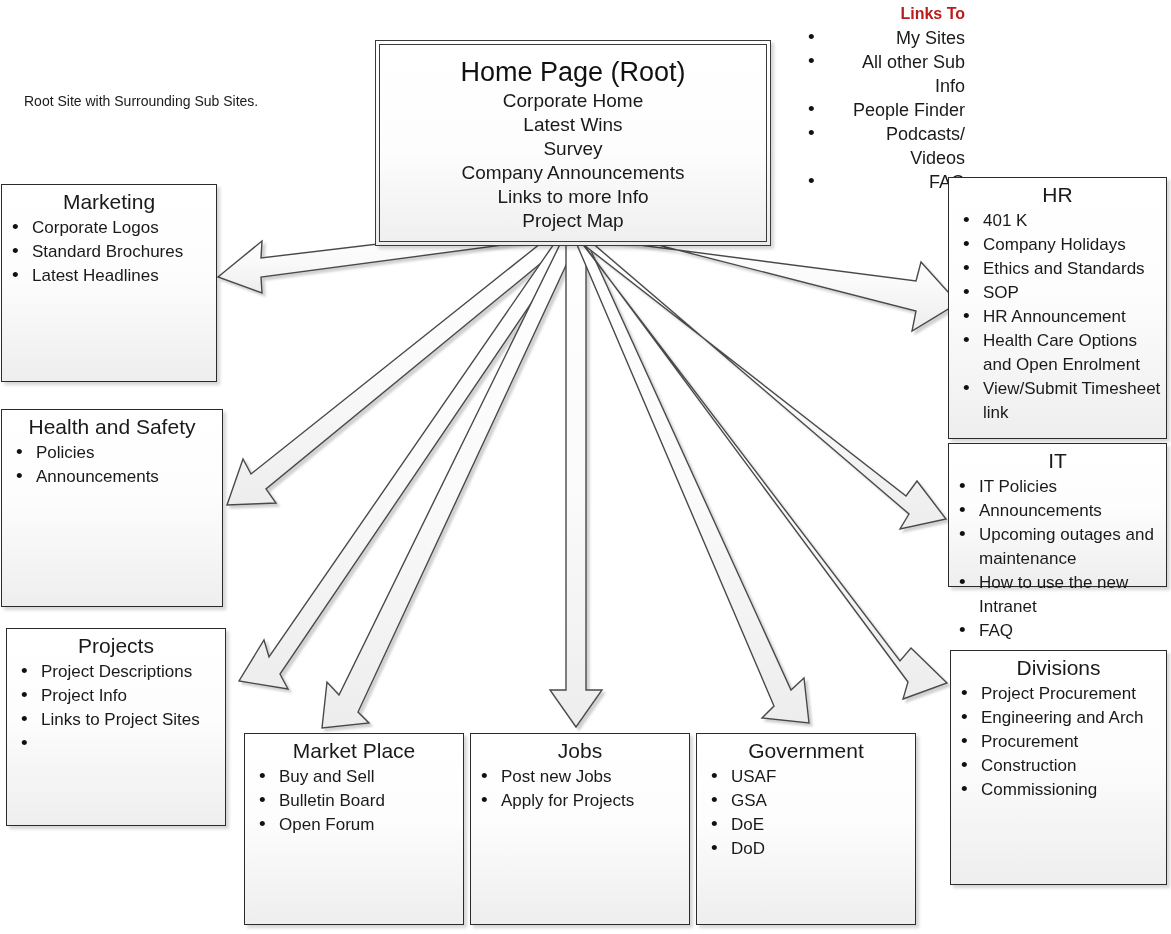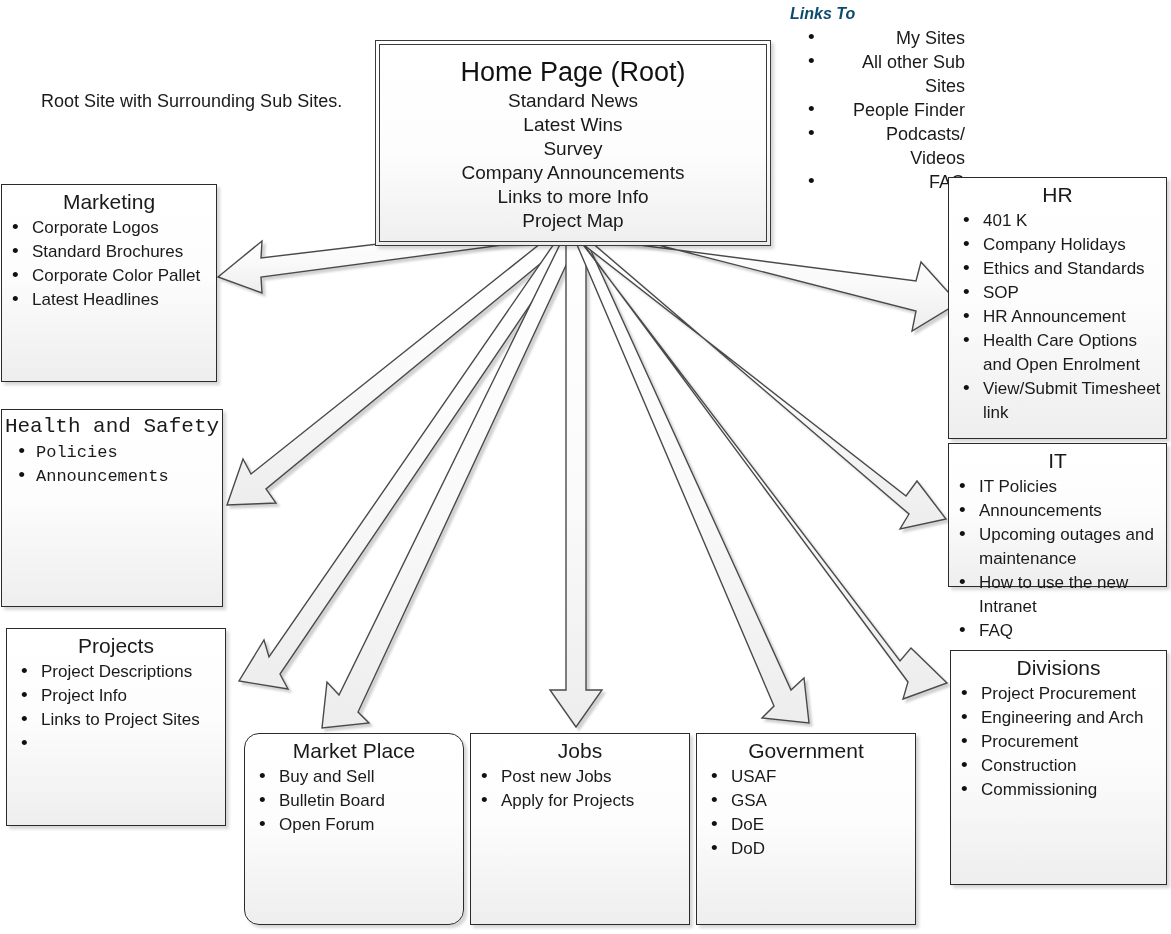--- a/index.html
+++ b/index.html
@@ -22,24 +22,24 @@
   .root-title{text-align:center;font-size:27px;line-height:34px;color:#111;padding-top:10px;}
   .root-line{text-align:center;font-size:19px;line-height:24px;color:#1a1a1a;}
 
   ul.blist{list-style:none;margin:2px 0 0 0;padding:0;}
   ul.blist li{position:relative;font-size:17px;line-height:24px;color:#1a1a1a;
               padding-left:34px;margin:0;}
   ul.blist li:before{content:"\2022";position:absolute;left:14px;top:-1px;font-size:19px;color:#111;}
   ul.blist.tight li{padding-left:30px;}
   ul.blist.tight li:before{left:10px;}
 
-  .caption{position:absolute;z-index:3;font-size:18px;line-height:22px;color:#1a1a1a;margin-left:17px;}
+  .caption{position:absolute;z-index:3;font-size:14px;line-height:22px;color:#1a1a1a;}
 
   .links-to{position:absolute;z-index:3;}
-  .links-to .lt-title{font-size:16px;line-height:20px;font-weight:bold;text-align:left;color:#0c4a6e;font-style:italic;}
+  .links-to .lt-title{font-size:16px;line-height:20px;font-weight:bold;text-align:right;color:#b91c1c;}
   .links-to ul{list-style:none;margin:2px 0 0 0;padding:0;text-align:right;}
   .links-to li{position:relative;font-size:18px;line-height:24px;padding-left:42px;color:#1a1a1a;}
   .links-to li:before{content:"\2022";position:absolute;left:18px;top:-1px;font-size:19px;color:#111;}
 </style>
 </head>
 <body>
 
 <div id="stage">
 
   <svg id="arrow-layer" viewBox="0 0 1171 934" width="1171" height="934" aria-hidden="true">
@@ -75,68 +75,67 @@
       <polygon points="568,222 570,236 916,281 921,262 958,303 912,331 916,311 568,222"></polygon>
     </g>
   </svg>
 
   <div class="caption" style="left:24px;top:90px;width:330px;">Root Site with Surrounding Sub Sites.</div>
 
   <div class="links-to" style="left:790px;top:4px;width:175px;">
     <div class="lt-title">Links To</div>
     <ul>
       <li>My Sites</li>
-      <li>All other Sub Sites</li>
+      <li>All other Sub Info</li>
       <li>People Finder</li>
       <li>Podcasts/ Videos</li>
       <li>FAQ</li>
     </ul>
   </div>
 
   <div class="box root" style="left:375px;top:16px;width:396px;height:206px;margin-top:24px;">
     <div class="inner">
       <div class="root-title">Home Page (Root)</div>
-      <div class="root-line">Standard News</div>
+      <div class="root-line">Corporate Home</div>
       <div class="root-line">Latest Wins</div>
       <div class="root-line">Survey</div>
       <div class="root-line">Company Announcements</div>
       <div class="root-line">Links to more Info</div>
       <div class="root-line">Project Map</div>
     </div>
   </div>
 
   <div class="box" style="left:1px;top:184px;width:216px;height:198px;">
     <div class="box-title">Marketing</div>
     <ul class="blist tight">
       <li>Corporate Logos</li>
       <li>Standard Brochures</li>
-      <li>Corporate Color Pallet</li>
       <li>Latest Headlines</li>
     </ul>
   </div>
 
-  <div class="box" style="left:1px;top:409px;width:222px;height:198px;font-family:Liberation Mono, monospace;">
+  <div class="box" style="left:1px;top:409px;width:222px;height:198px;">
     <div class="box-title">Health and Safety</div>
     <ul class="blist">
       <li>Policies</li>
       <li>Announcements</li>
     </ul>
   </div>
 
   <div class="box" style="left:6px;top:628px;width:220px;height:198px;">
     <div class="box-title">Projects</div>
     <ul class="blist">
       <li>Project Descriptions</li>
       <li>Project Info</li>
       <li>Links to Project Sites</li>
       <li></li>
     </ul>
   </div>
 
-  <div class="box" style="left:244px;top:733px;width:220px;height:192px;border-radius:15px;">
+  <div class="box" style="left:244px;top:733px;width:220px;height:192px;">
     <div class="box-title">Market Place</div>
     <ul class="blist">
       <li>Buy and Sell</li>
       <li>Bulletin Board</li>
       <li>Open Forum</li>
     </ul>
   </div>
 
   <div class="box" style="left:470px;top:733px;width:220px;height:192px;">
     <div class="box-title">Jobs</div>

